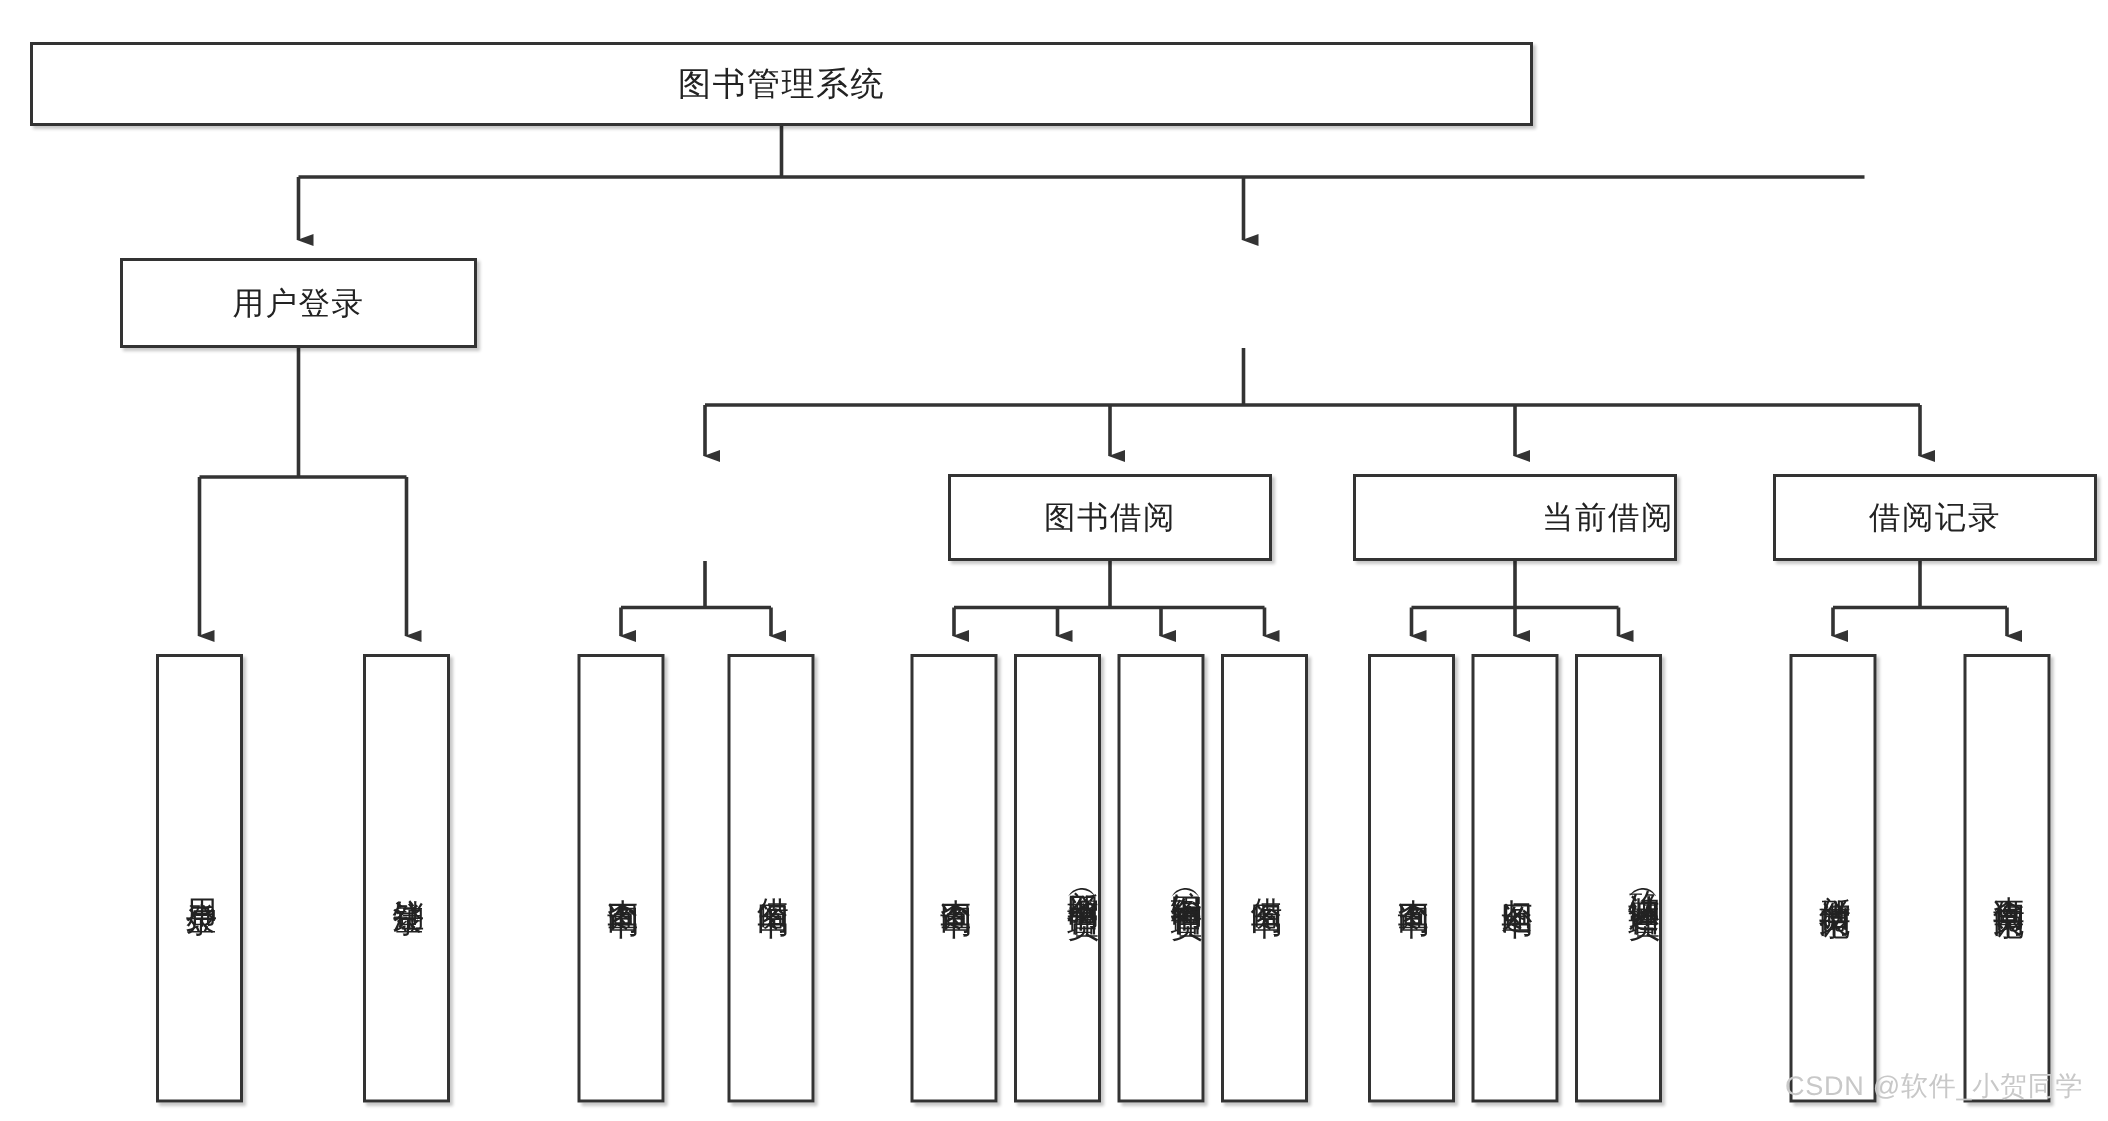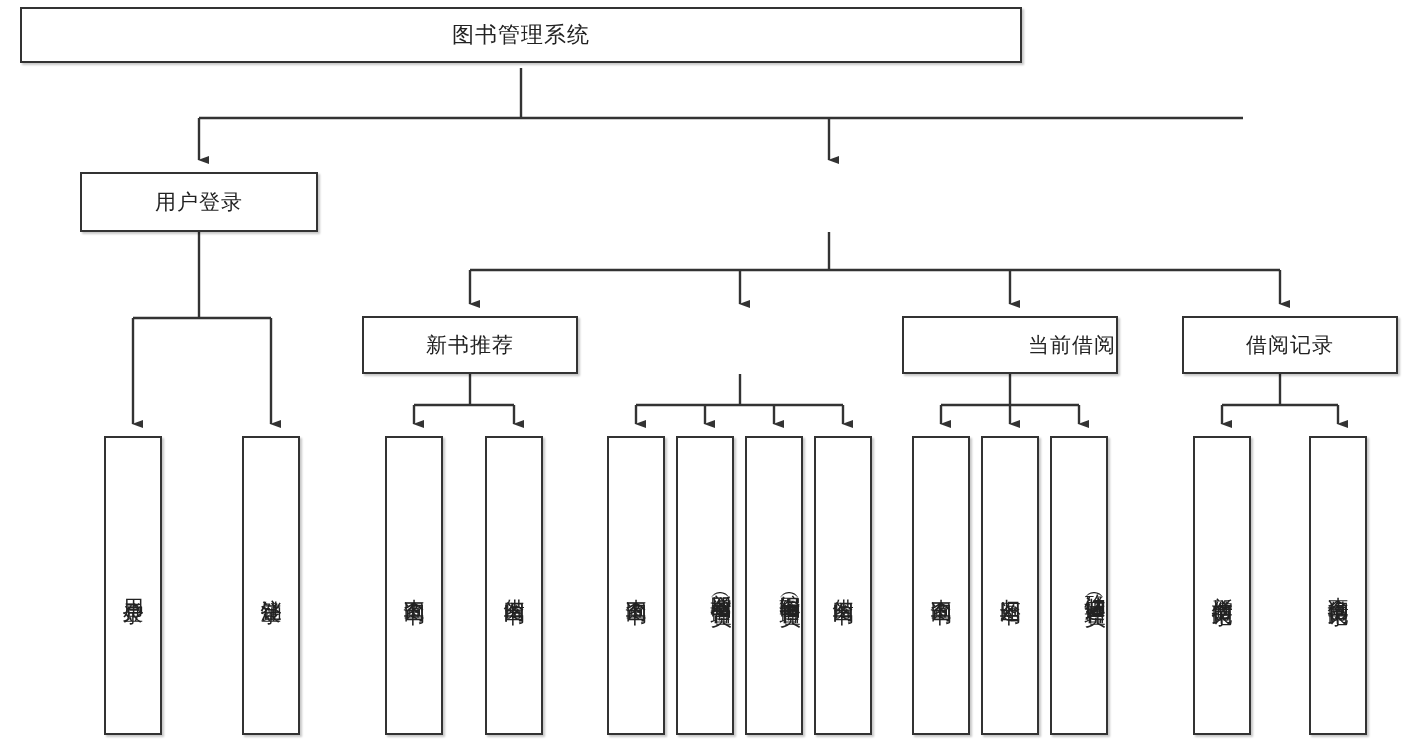--- a/index.html
+++ b/index.html
@@ -113,30 +113,30 @@
       <path d="M 1010 405 L 1010 424" marker-end="url(#arrowhead)"></path>
       <path d="M 1079 405 L 1079 424" marker-end="url(#arrowhead)"></path>
 
       <path d="M 1280 374 L 1280 405"></path>
       <path d="M 1222 405 L 1338 405"></path>
       <path d="M 1222 405 L 1222 424" marker-end="url(#arrowhead)"></path>
       <path d="M 1338 405 L 1338 424" marker-end="url(#arrowhead)"></path>
     </g>
   </svg>
 
-  <div class="node node-h node-root" style="left:20px; top:7px; width:1002px; height:56px;">
+  <div class="node node-h node-root" style="left:20px; top:28px; width:1002px; height:56px;">
     <span>图书管理系统</span>
   </div>
 
   <div class="node node-h" style="left:80px; top:172px; width:238px; height:60px;">
     <span>用户登录</span>
   </div>
 
-  <div class="node node-h" style="left:362px; top:316px; width:216px; height:58px;">
-    <span>新书推荐</span>
+  <div class="node node-h" style="left:632px; top:316px; width:216px; height:58px;">
+    <span>图书借阅</span>
   </div>
   <div class="node node-h" style="left:902px; top:316px; width:216px; height:58px;justify-content:flex-end;">
     <span>当前借阅</span>
   </div>
   <div class="node node-h" style="left:1182px; top:316px; width:216px; height:58px;">
     <span>借阅记录</span>
   </div>
 
   <div class="node node-v" style="left:104px; top:436px; width:58px; height:299px;">
     <span>用户登录</span>
@@ -175,14 +175,15 @@
     <span>确认归还（管理员）</span>
   </div>
 
   <div class="node node-v" style="left:1193px; top:436px; width:58px; height:299px;">
     <span>新增借阅记录</span>
   </div>
   <div class="node node-v" style="left:1309px; top:436px; width:58px; height:299px;">
     <span>查询借阅记录</span>
   </div>
 
+  <div class="watermark">CSDN @软件_小贺同学</div>
 
 </div>
 
 </body></html>

